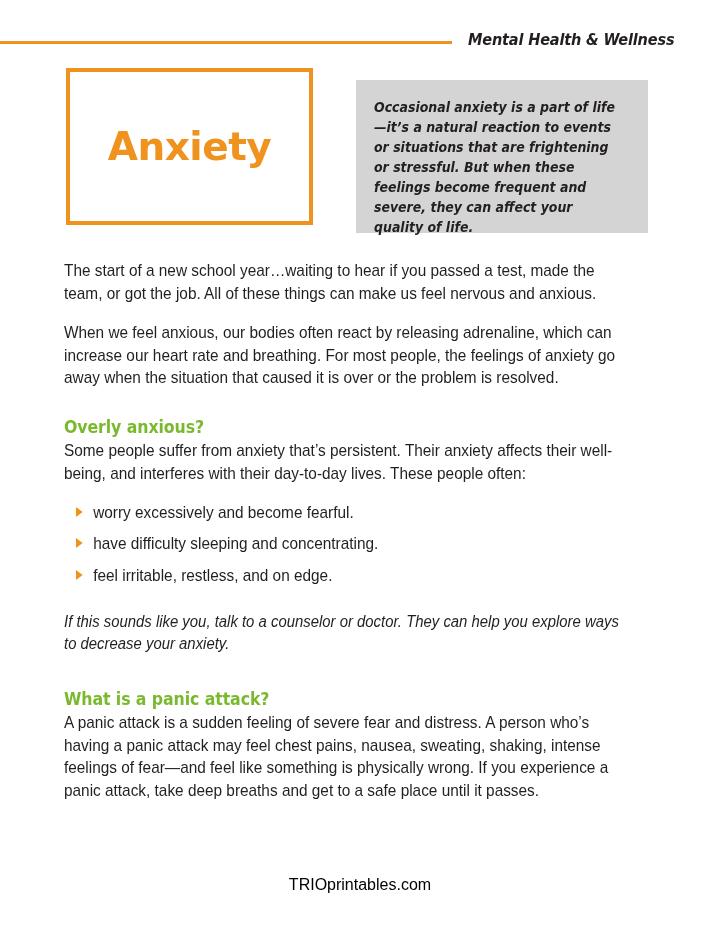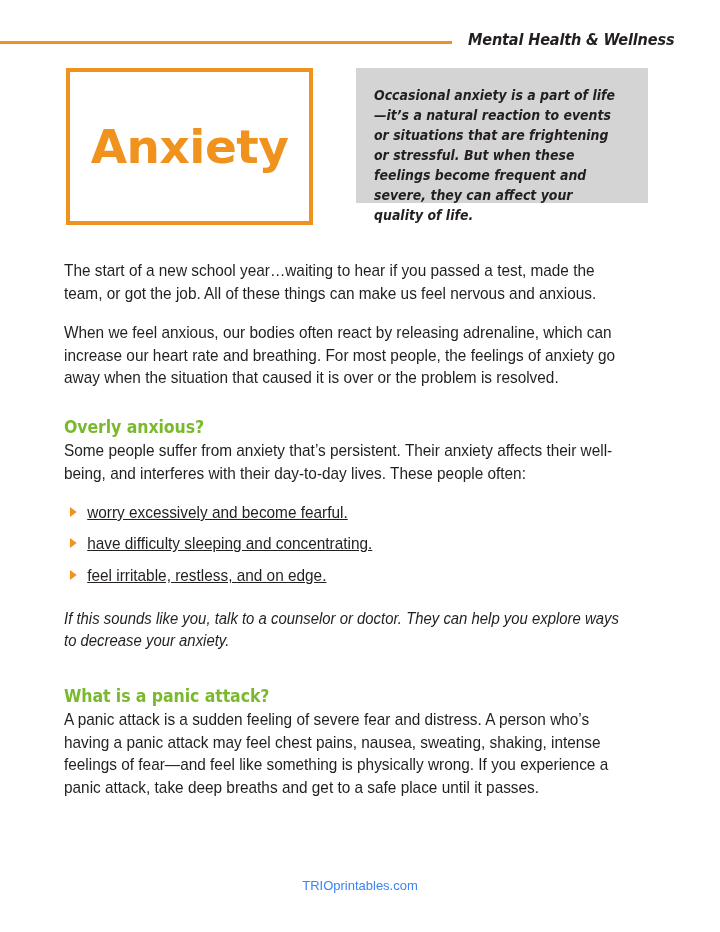--- a/index.html
+++ b/index.html
@@ -55,34 +55,34 @@
     width: 247px;
     height: 157px;
     border: 4px solid #F0921E;
     box-sizing: border-box;
     display: flex;
     align-items: center;
     justify-content: center;
   }
   .title-text {
     font-family: "DejaVu Sans", sans-serif;
-    font-size: 47px;
+    font-size: 39px;
     font-weight: bold;
     color: #F0921E;
     letter-spacing: -0.5px;
     line-height: 1;
   }
 
   
   .callout {
     position: absolute;
     left: 356px;
-    top: 68px;
+    top: 80px;
     width: 292px;
-    height: 135px;
+    height: 153px;
     background: #D4D4D4;
     box-sizing: border-box;
     padding: 18px 18px 3px 18px;
   }
   .callout-text {
     font-family: "DejaVu Sans", sans-serif;
     font-size: 13.2px;
     font-weight: bold;
     font-style: italic;
     line-height: 1.52;
@@ -124,23 +124,22 @@
     letter-spacing: -0.1px;
     transform: scaleX(0.94);
     transform-origin: left top;
   }
   .spacer-md { height: 18px; }
   .spacer-sm { height: 12px; }
 
   
   .bullets {
     list-style: none;
-    margin: 6px;
+    margin: 12px;
     padding: 0;
-    text-decoration: underline;
   }
   .bullet-item {
     position: relative;
     padding-left: 18px;
     margin-bottom: 9px;
     font-size: 16.1px;
     line-height: 1.4;
     color: #231f20;
     transform: scaleX(0.955);
     transform-origin: left top;
@@ -158,22 +157,22 @@
 
   
   .footer {
     position: absolute;
     left: 0;
     top: 876px;
     width: 720px;
     text-align: center;
   }
   .footer-text {
-    font-size: 13px;
-    color: #3b82f6;
+    font-size: 16px;
+    color: #000000;
   }
 </style>
 </head>
 <body>
 
 <div class="header">
   <div class="header-rule"></div>
   <div class="header-title">Mental Health &amp; Wellness</div>
 </div>
 

